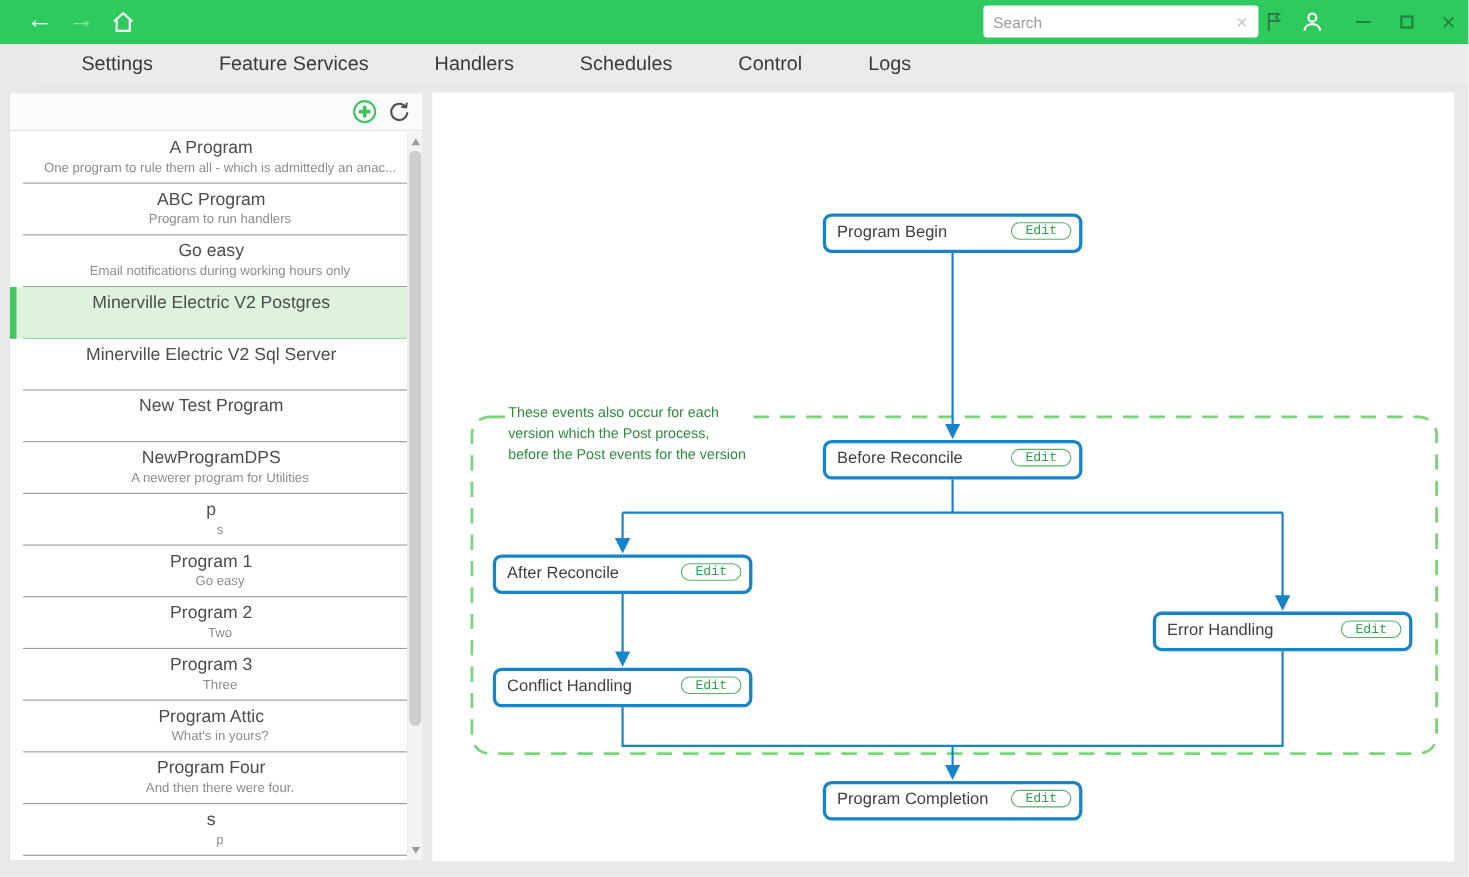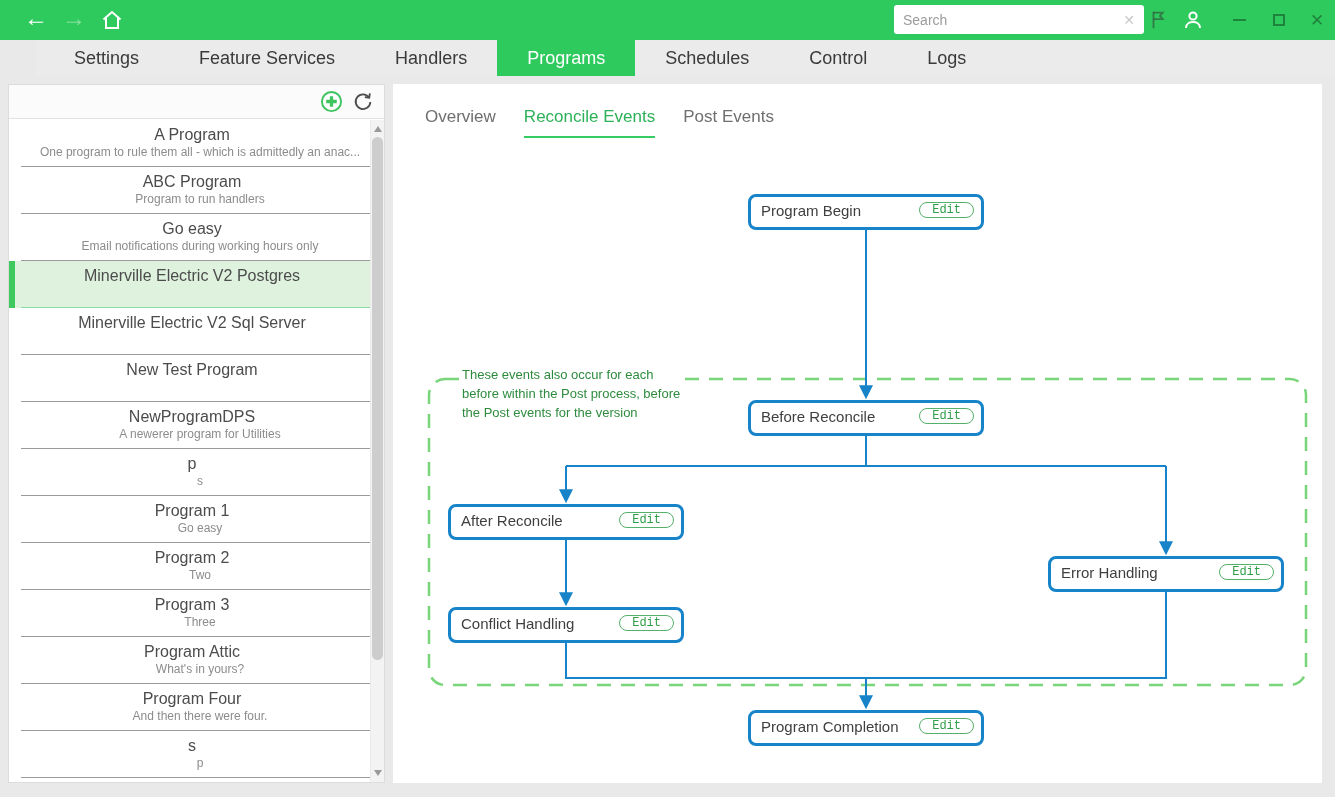--- a/index.html
+++ b/index.html
@@ -104,21 +104,20 @@
   <span class="win-btn win-max">
       <span class="max-glyph"></span>
     </span>
   <span class="win-btn win-close">✕</span>
 </div>
 
 <div class="tabbar">
   <span class="tab">Settings</span>
   <span class="tab">Feature Services</span>
   <span class="tab">Handlers</span>
-  <span class="tab active">Programs</span>
   <span class="tab">Schedules</span>
   <span class="tab">Control</span>
   <span class="tab">Logs</span>
 </div>
 
 <div class="sidebar">
   <div class="side-toolbar">
     <button class="icon-btn">
       <svg width="23" height="23" viewBox="0 0 24 24">
         <circle cx="12" cy="12" r="10" fill="#ffffff" stroke="#3fc45f" stroke-width="2"></circle>
@@ -207,45 +206,40 @@
   </div>
 
   <div class="v-scrollbar">
     <div class="sb-arrow sb-up"></div>
     <div class="sb-thumb"></div>
     <div class="sb-arrow sb-down"></div>
   </div>
 </div>
 
 <div class="main">
-  <div class="subtabs">
-    <span class="subtab">Overview</span>
-    <span class="subtab active">Reconcile Events</span>
-    <span class="subtab">Post Events</span>
-  </div>
 
   <svg class="connectors" width="929" height="699" viewBox="0 0 929 699">
     <defs>
       <marker id="arrow" viewBox="0 0 10 10" refX="7" refY="5" markerWidth="7" markerHeight="7" orient="auto">
         <path d="M0,0 L10,5 L0,10 z" fill="#1783c8"></path>
       </marker>
     </defs>
     <rect x="36" y="295" width="877" height="306" rx="16" fill="none" stroke="#79d579" stroke-width="2.5" stroke-dasharray="14 10"></rect>
     <g stroke="#1783c8" stroke-width="2" fill="none">
       <path d="M473 146 L473 311" marker-end="url(#arrow)"></path>
       <path d="M473 352 L473 382 M173 382 L773 382"></path>
       <path d="M173 382 L173 415" marker-end="url(#arrow)"></path>
       <path d="M773 382 L773 467" marker-end="url(#arrow)"></path>
       <path d="M173 456 L173 518" marker-end="url(#arrow)"></path>
       <path d="M173 559 L173 594 L773 594 L773 508"></path>
       <path d="M473 594 L473 621" marker-end="url(#arrow)"></path>
     </g>
   </svg>
 
-  <div class="annotation">These events also occur for each before within the Post process, before the Post events for the version</div>
+  <div class="annotation">These events also occur for each version which the Post process, before the Post events for the version</div>
 
   <div class="node" style="left:355px; top:110px;">
     <span class="node-label">Program Begin</span>
     <button class="edit-btn">Edit</button>
   </div>
 
   <div class="node" style="left:355px; top:316px;">
     <span class="node-label">Before Reconcile</span>
     <button class="edit-btn">Edit</button>
   </div>

